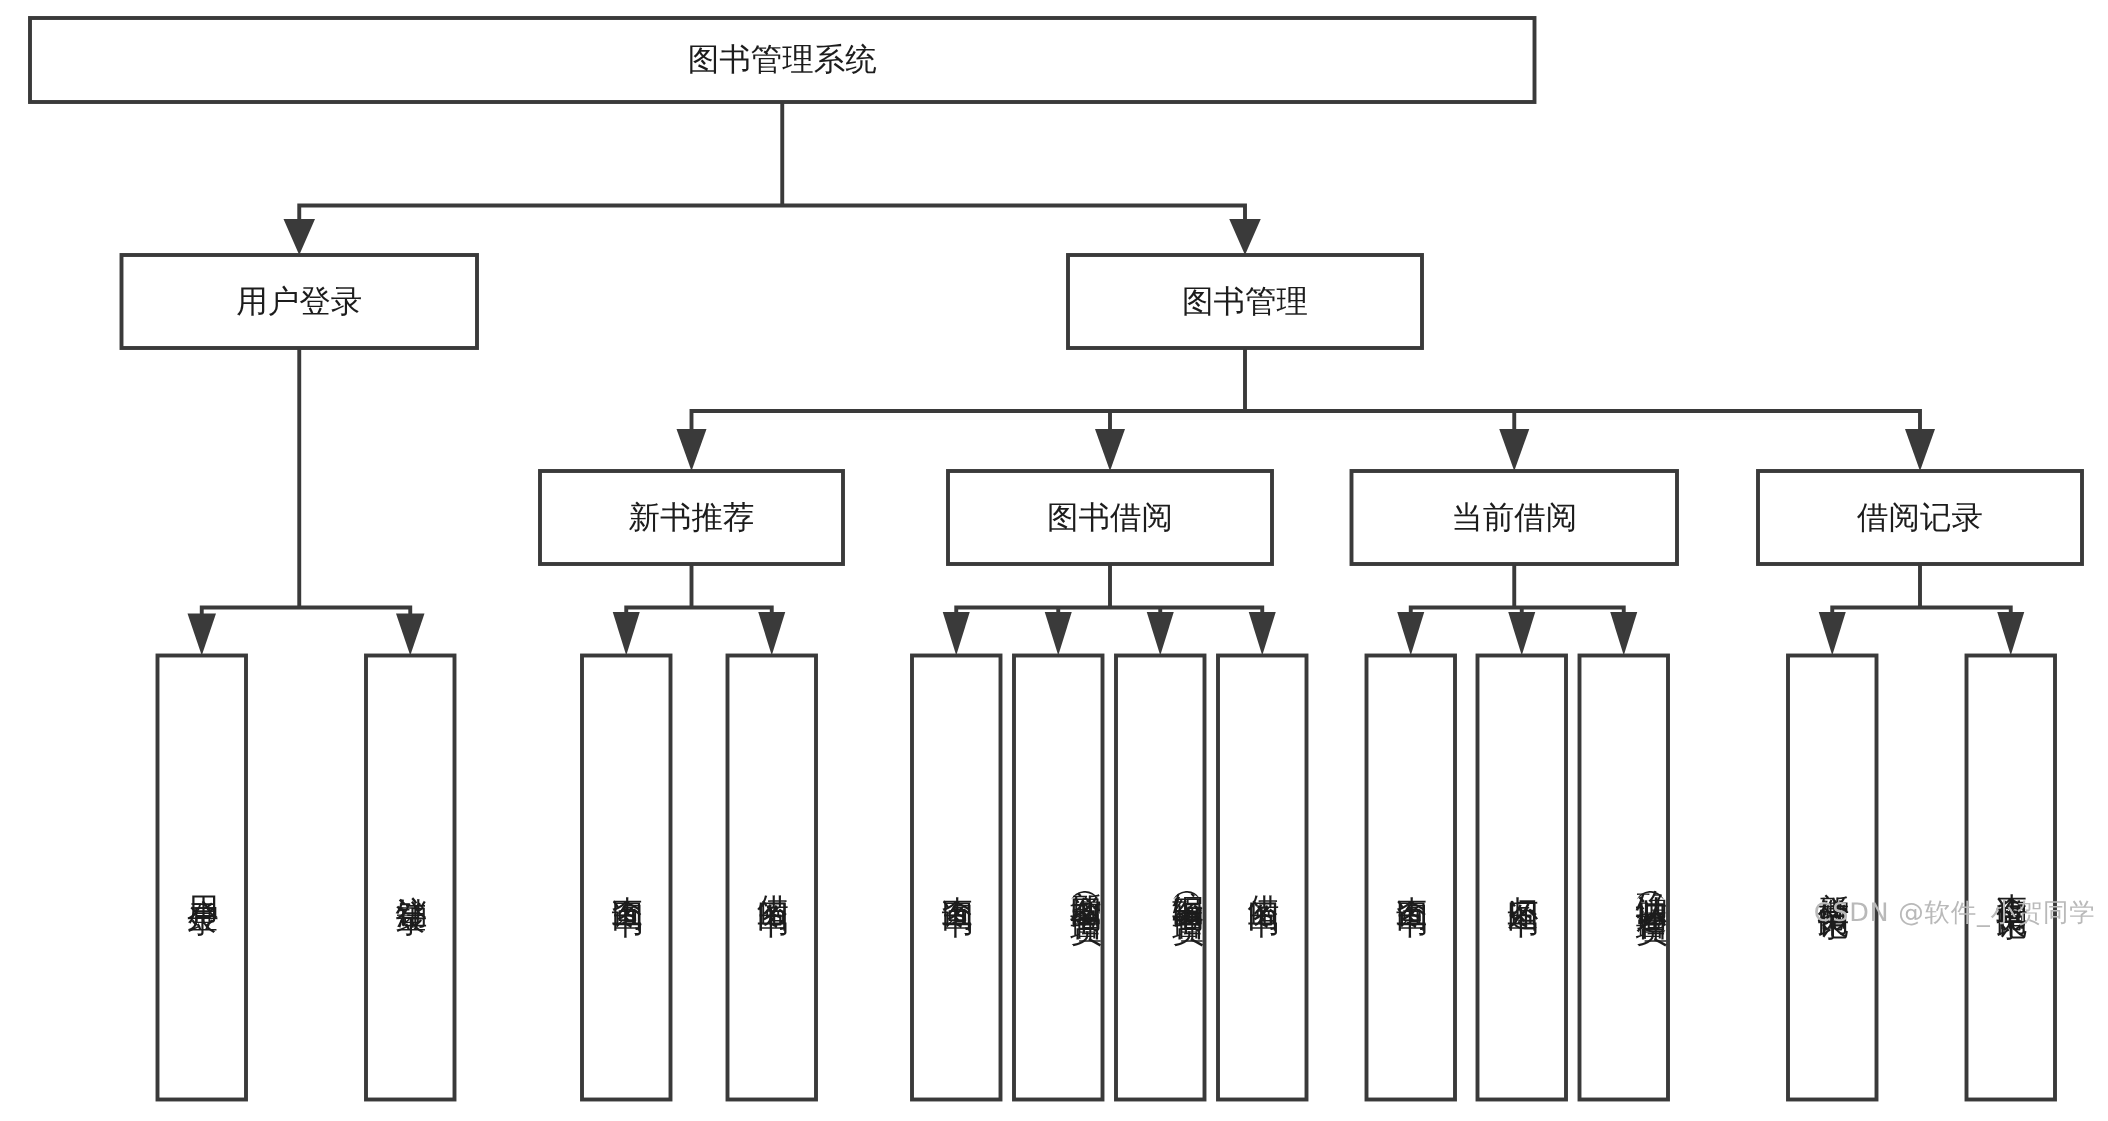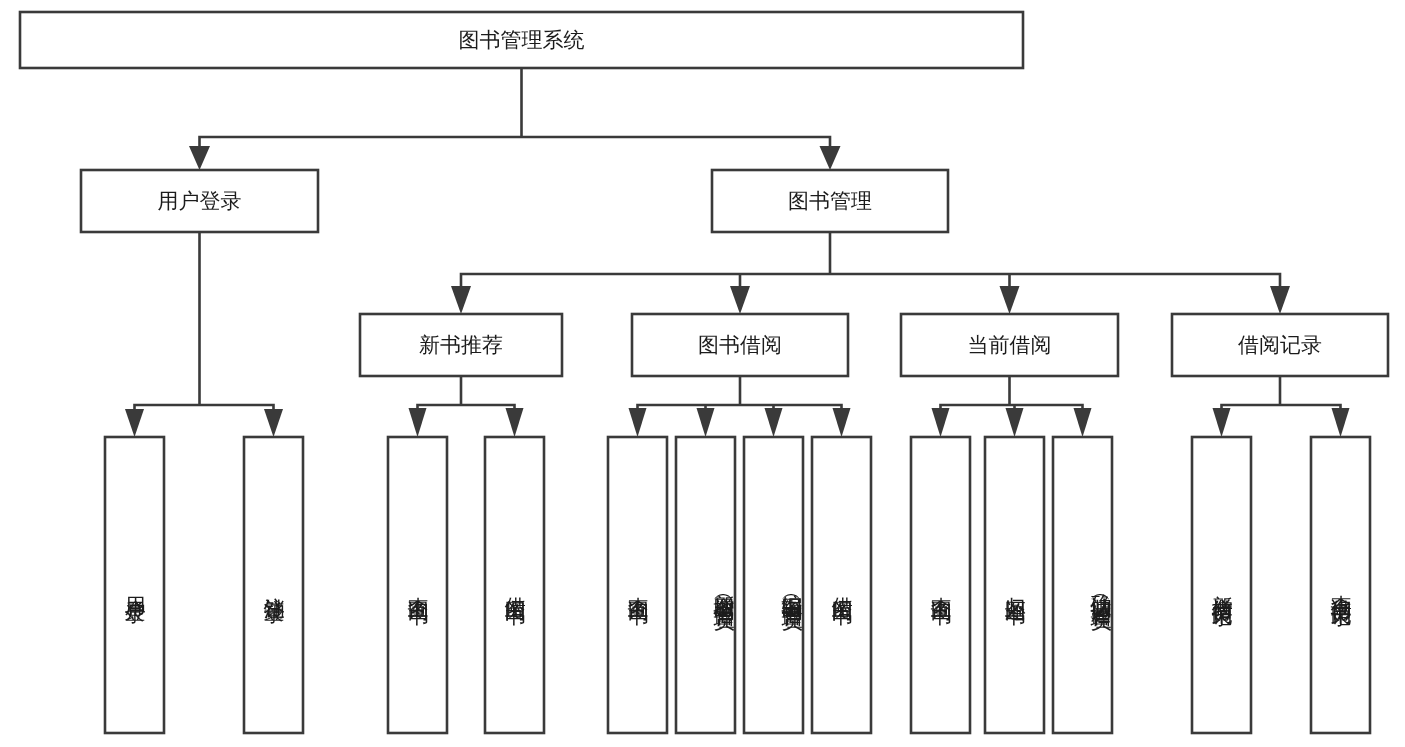--- a/index.html
+++ b/index.html
@@ -189,14 +189,15 @@
   <div class="leaf-label" style="left:911px; top:437px; width:59px; height:296px;">查询图书</div>
 
   <div class="leaf-label" style="left:985px; top:437px; width:59px; height:296px;">归还图书</div>
 
   <div class="leaf-label" style="left:1053px; top:437px; width:59px; height:296px; align-items:flex-start; padding-top:6px; box-sizing:border-box;">确认归还（管理员）</div>
 
   <div class="leaf-label" style="left:1192px; top:437px; width:59px; height:296px;">新增借阅记录</div>
 
   <div class="leaf-label" style="left:1311px; top:437px; width:59px; height:296px;">查询借阅记录</div>
 
+  <div id="watermark">CSDN @软件_小贺同学</div>
 
 </div>
 
 </body></html>

